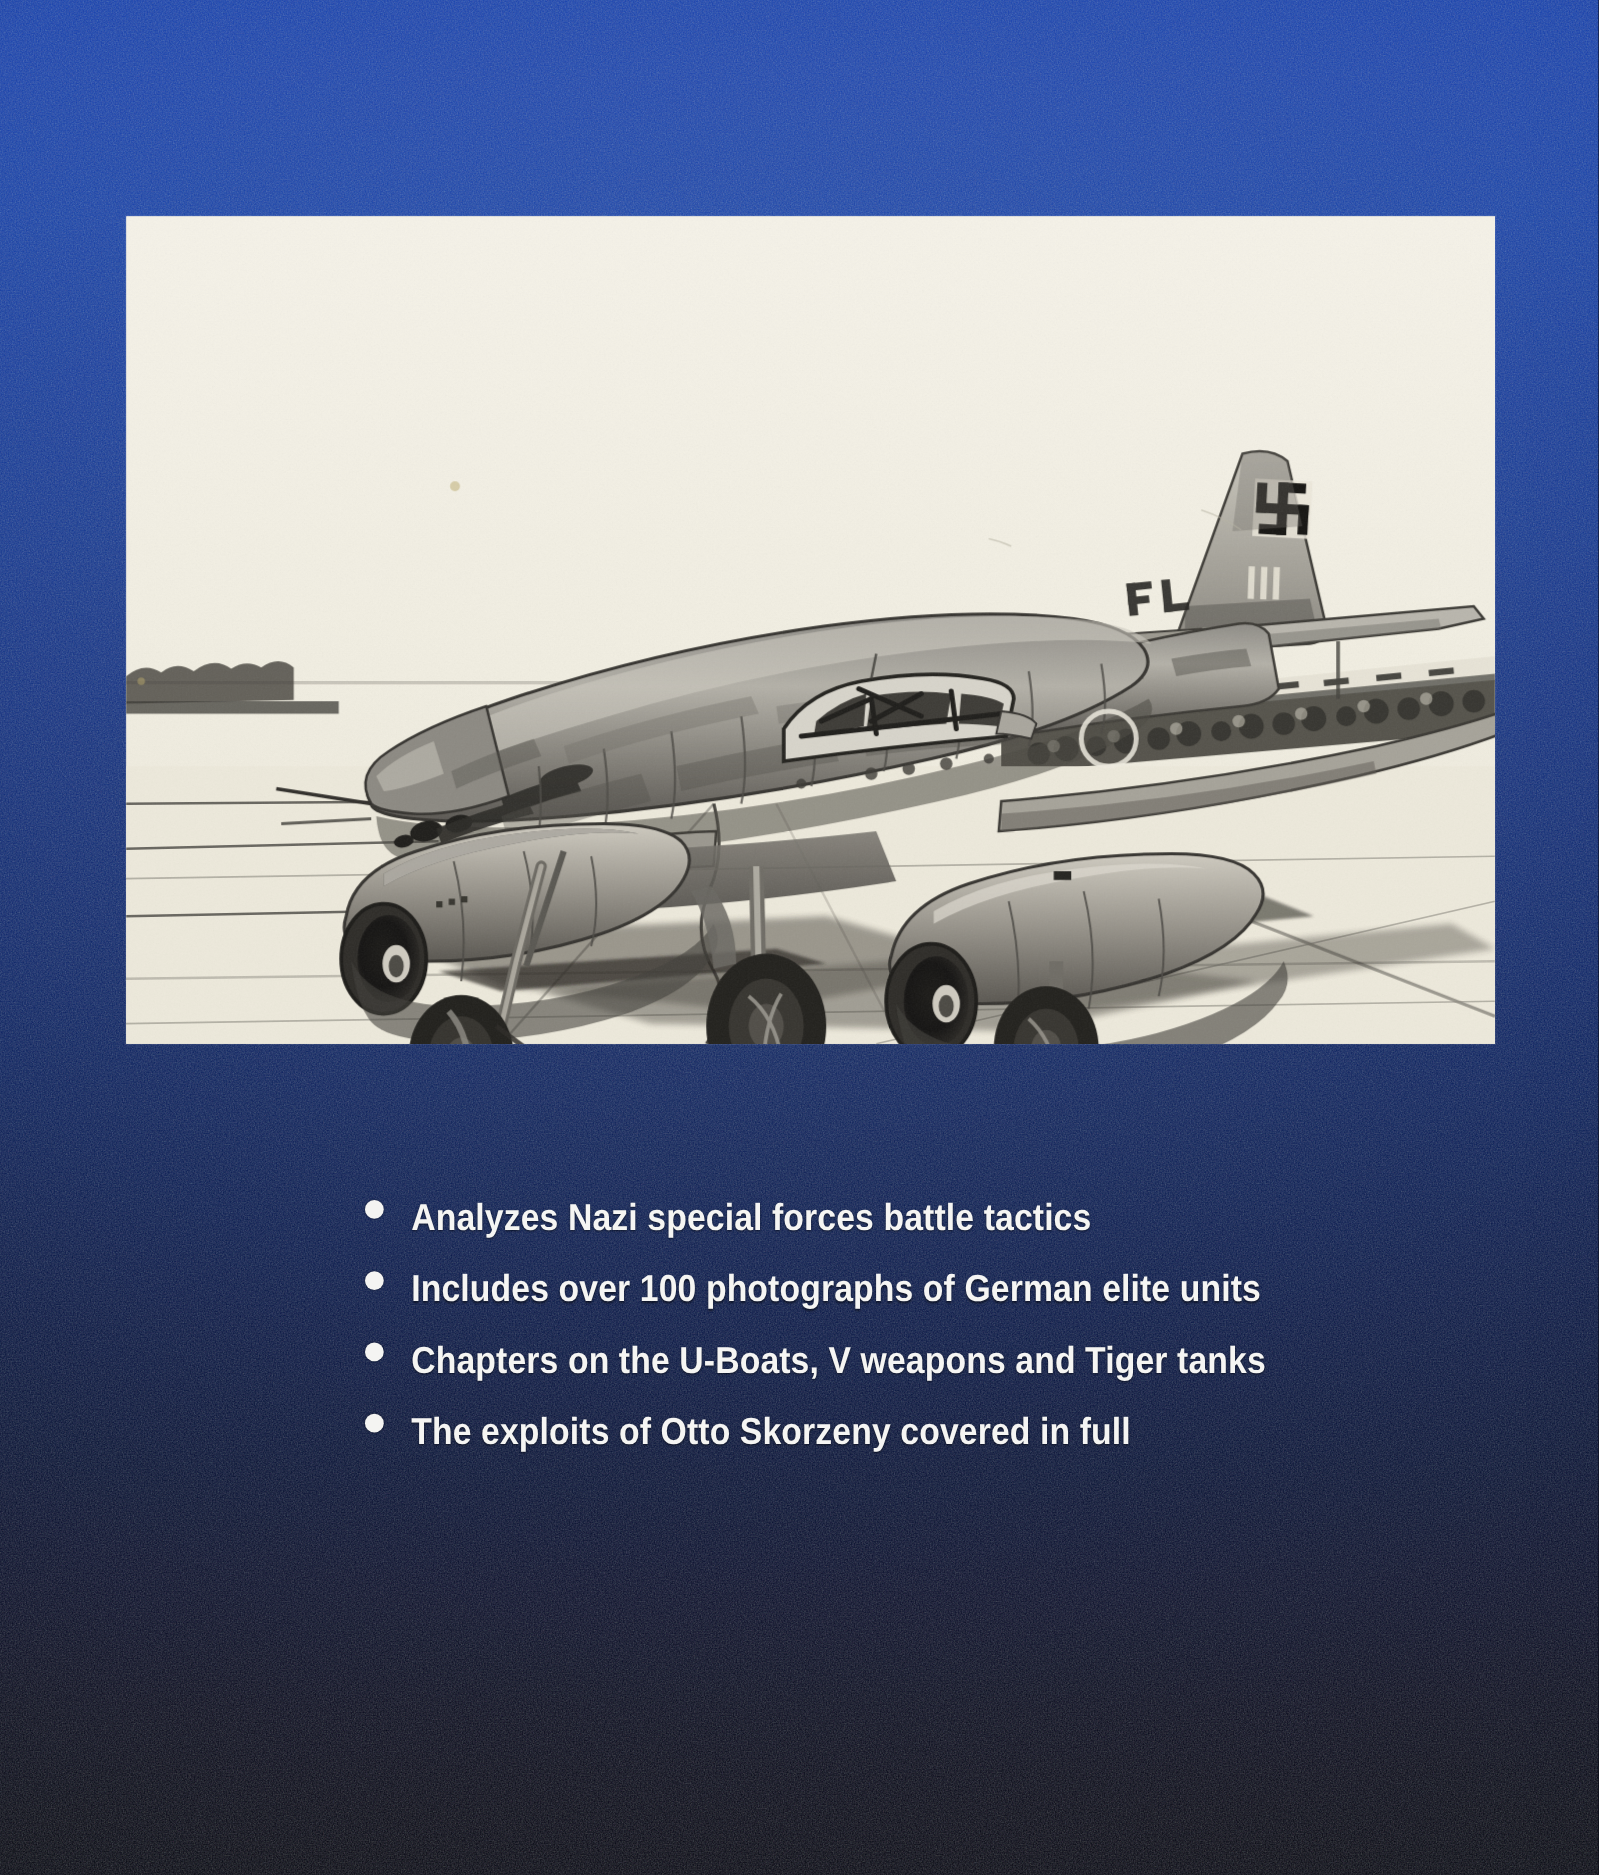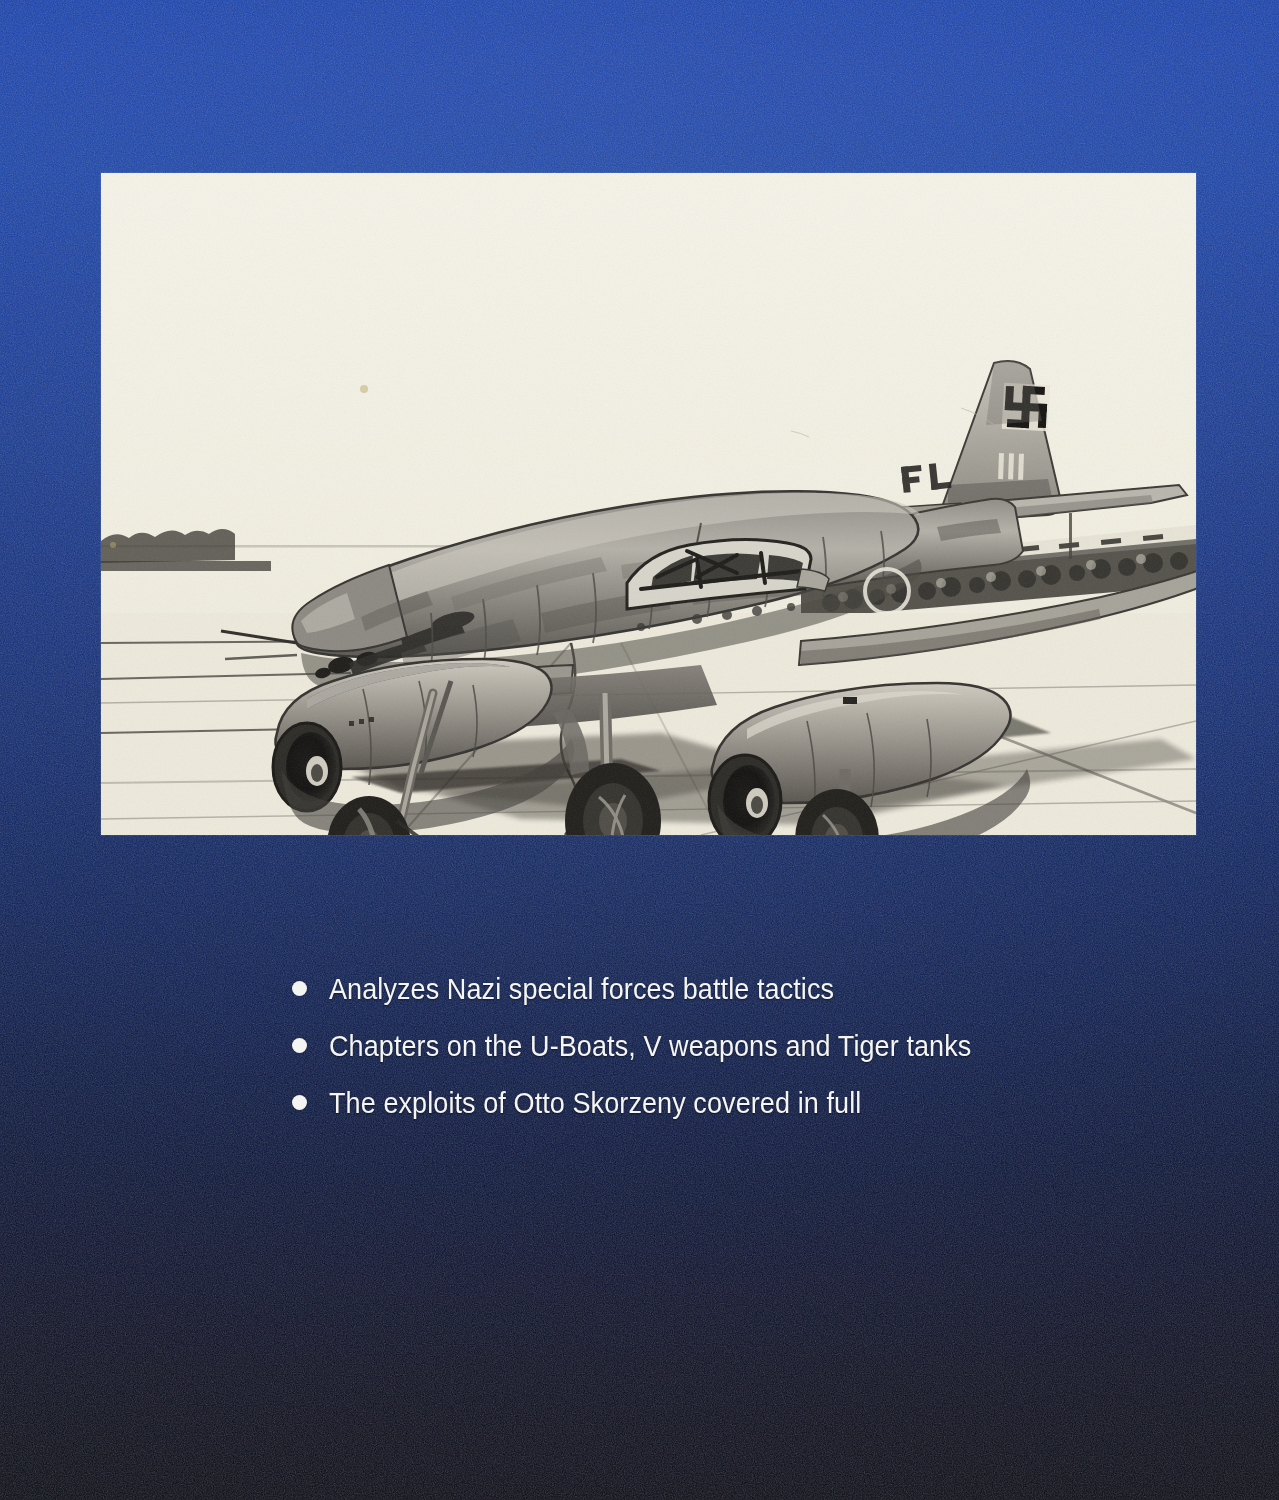--- a/index.html
+++ b/index.html
@@ -70,22 +70,23 @@
 
   
   .bullets{
     position:absolute;
     left:292px;
     top:960px;
     width:860px;
   }
   .bullet-row{
     display:flex;
-    align-items:center;
+    align-items:flex-start;
     height:57px;
+    font-weight:bold;
   }
   .bullet-dot{
     flex:0 0 auto;
     width:15px;
     height:15px;
     border-radius:50%;
     background:#f4f4f2;
     margin-right:22px;
     box-shadow:0 0 2px rgba(0,0,0,.45);
   }
@@ -496,20 +497,24 @@
 
   <div class="bullets">
 
     <div class="bullet-row">
       <span class="bullet-dot"></span>
       <span class="bullet-text">Analyzes Nazi special forces battle tactics</span>
     </div>
 
 
 
+    <div class="bullet-row">
+      <span class="bullet-dot"></span>
+      <span class="bullet-text">Includes over 100 photographs of German elite units</span>
+    </div>
 
     <div class="bullet-row">
       <span class="bullet-dot"></span>
       <span class="bullet-text">Chapters on the U-Boats, V weapons and Tiger tanks</span>
     </div>
 
     <div class="bullet-row">
       <span class="bullet-dot"></span>
       <span class="bullet-text">The exploits of Otto Skorzeny covered in full</span>
     </div>

